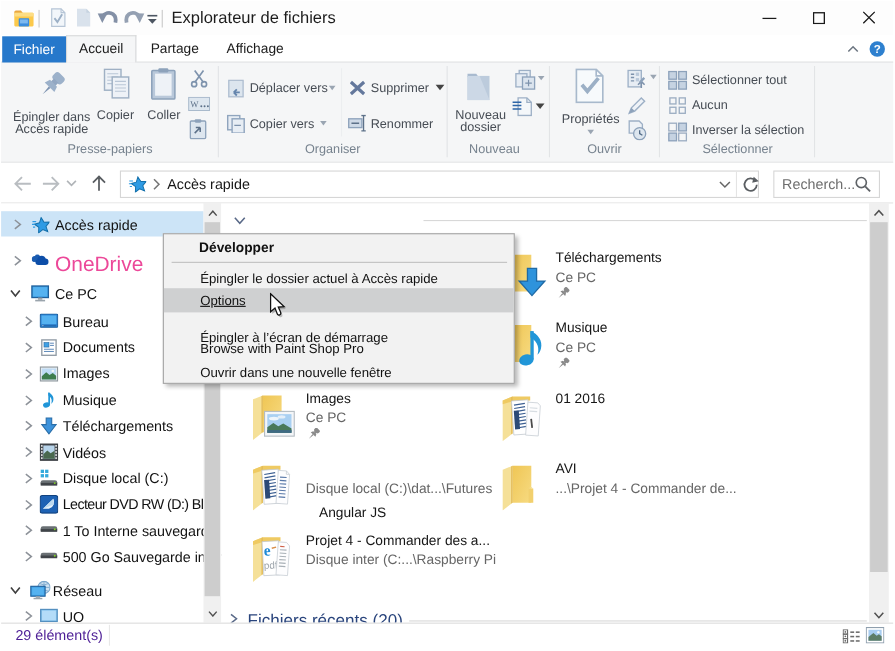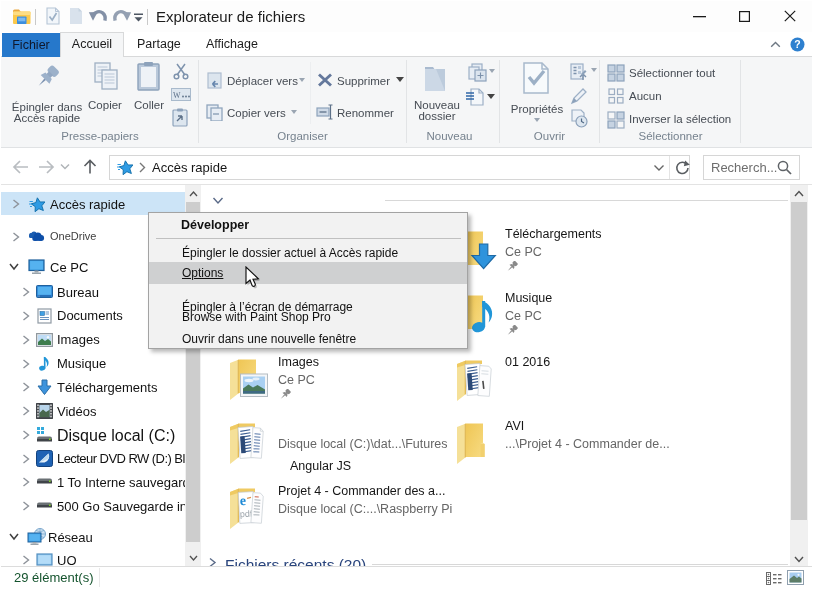--- a/index.html
+++ b/index.html
@@ -7,21 +7,21 @@
   #win{position:relative;width:814px;height:592px;background:#fff;overflow:hidden;}
   .abs{position:absolute;}
 
   
   #titlebar{left:1px;top:1px;width:811px;height:31px;background:#fdfdfd;}
   #titletext{left:156px;top:8px;font-size:15px;color:#1c1c1c;}
   .qsep{top:9px;width:1px;height:16px;background:#c9c9c9;}
 
   
   #tabrow{left:1px;top:32px;width:811px;height:25px;background:#fff;border-bottom:1px solid #d8d9da;box-sizing:border-box;}
-  #fichier{left:2px;top:33px;width:58px;height:24px;background:#2678cb;color:#0f172a;font-size:12.5px;text-align:center;line-height:24px;}
+  #fichier{left:2px;top:33px;width:58px;height:24px;background:#2678cb;color:#ffffff;font-size:12.5px;text-align:center;line-height:24px;}
   #accueil{left:60px;top:32px;width:64px;height:25px;background:#f5f6f7;border:1px solid #d8d9da;border-bottom:none;box-sizing:border-box;font-size:12.5px;text-align:center;line-height:23px;color:#1c1c1c;}
   .tabtxt{top:0;height:24px;line-height:24px;font-size:12.5px;color:#1c1c1c;}
 
   
   #ribbon{left:1px;top:57px;width:811px;height:90px;background:#f5f6f7;border-bottom:1px solid #e0e2e4;box-sizing:content-box;}
   .gsep{top:3px;width:1px;height:83px;background:#e2e4e6;}
   .glabel{top:73px;font-size:11.5px;color:#76828e;text-align:center;}
   .btxt{font-size:11.5px;color:#464c54;}
   .btxtc{font-size:11.5px;color:#464c54;text-align:center;line-height:11px;}
   .caret{width:0;height:0;border-left:3.5px solid transparent;border-right:3.5px solid transparent;border-top:4px solid #9aa5b2;}
@@ -339,21 +339,21 @@
     <path d="M2 8.8 a2.6 2.6 0 0 0 2.6 -2.4 L8 6.4 L8 8.8 Z"></path>
     <rect x="2.2" y="6.4" width="5" height="2.4" rx="1.2"></rect>
   </g>
   <g fill="#0d4ea8">
     <circle cx="10.8" cy="7.2" r="3.8"></circle>
         <circle cx="14.2" cy="9" r="2.9"></circle>
         <circle cx="7.8" cy="9.4" r="2.5"></circle>
     <rect x="7.8" y="9" width="6.5" height="2.9"></rect>
   </g>
 </svg>
-<div class="abs" style="left:50px;top:230px;font-size:11px;color:#404040;">OneDrive</div>
+<div class="abs" style="left:50px;top:230px;font-size:19px;color:#ec4899;">OneDrive</div>
 
 <svg class="abs" style="left:9px;top:262px" width="10" height="9" viewBox="0 0 10 9">
       <path d="M1 2 L5 7 L9 2" fill="none" stroke="#404040" stroke-width="1.5"></path>
     </svg>
 <svg class="abs" style="left:28px;top:259px" width="17" height="16" viewBox="0 0 17 16">
   <rect x="1" y="1" width="15" height="10.5" fill="#3fa0e4" stroke="#1f609c" stroke-width="1.2"></rect>
   <rect x="2.1" y="2.1" width="12.8" height="8.3" fill="#55b2f0"></rect>
   <rect x="6.5" y="11.5" width="4" height="2" fill="#9aa4ac"></rect>
   <rect x="4" y="13.5" width="9" height="1.5" fill="#9aa4ac"></rect>
 </svg>
@@ -432,21 +432,21 @@
   <g fill="#34aadc">
         <rect x="1" y="1" width="3" height="3"></rect>
         <rect x="5" y="1" width="3" height="3"></rect>
         <rect x="1" y="5" width="3" height="3"></rect>
         <rect x="5" y="5" width="3" height="3"></rect>
       </g>
   <path d="M1 12.5 Q1 10.5 3 10.5 L14 10.5 Q16 10.5 16 12.5 L16 14.5 L1 14.5 Z" fill="#6a7074"></path>
   <rect x="1" y="13" width="15" height="2.5" fill="#404449"></rect>
   <circle cx="13.8" cy="13.2" r="0.9" fill="#7ed321"></circle>
 </svg>
-<div class="abs" style="left:57px;top:427px;font-size:16px;color:#121212;">Disque local (C:)</div>
+<div class="abs" style="left:57px;top:427px;font-size:13px;color:#121212;">Disque local (C:)</div>
 <svg class="abs" style="left:22px;top:454px" width="8" height="10" viewBox="0 0 8 10">
       <path d="M1.5 1 L6.5 5 L1.5 9" fill="none" stroke="#8d9299" stroke-width="1.4"></path>
     </svg>
 <svg class="abs" style="left:36px;top:450px" width="17" height="17" viewBox="0 0 17 17">
   <rect x="0.5" y="0.5" width="16" height="16" rx="2" fill="#1e62b4" stroke="#12427e" stroke-width="1"></rect>
   <path d="M3 12.5 L12.5 3.5 Q13.8 5.8 12.8 8.6 Q11.8 11.6 8.5 12.5 Z" fill="#e8f2fa"></path>
   <path d="M3 12.5 L12.5 3.5 L12.8 8.6" fill="#bcd9ef"></path>
 </svg>
 <div class="abs" style="left:57px;top:451px;font-size:13px;color:#121212;letter-spacing:-0.55px;">Lecteur DVD RW (D:) Blu</div>
 <svg class="abs" style="left:22px;top:477px" width="8" height="10" viewBox="0 0 8 10">
@@ -622,21 +622,21 @@
   </g>
   <g transform="rotate(4 29 20)">
     <path d="M23 6 L30.5 6 L33.5 9 L33.5 36 L23 36 Z" fill="#fdfdfe" stroke="#c8ced4" stroke-width="0.7"></path>
     <g stroke="#a8b0b6" stroke-width="1">
           <path d="M25 13 h6 M25 16 h6 M25 19 h6 M25 22 h6 M25 25 h6 M25 28 h6"></path>
         </g>
     <path d="M25 10 h4" stroke="#cf6048" stroke-width="1"></path>
   </g>
 </svg>
 <div class="abs tile-title" style="left:278px;top:484px;">Projet 4 - Commander des a...</div>
-<div class="abs tile-sub" style="left:278px;top:502px;">Disque local (C:...\Raspberry Pi</div>
+<div class="abs tile-sub" style="left:278px;top:502px;">Disque inter (C:...\Raspberry Pi</div>
 
 <svg class="abs" style="left:208px;top:557px" width="9" height="11" viewBox="0 0 9 11">
       <path d="M2 1.5 L7 5.5 L2 9.5" fill="none" stroke="#5a6a88" stroke-width="1.4"></path>
     </svg>
 <div class="abs hdr" style="left:225px;top:556px;">Fichiers récents (20)</div>
 <div class="abs" style="left:372px;top:564px;width:416px;height:1px;background:#d8d8d8;"></div>
 
 <div class="abs sb-track" style="left:185px;top:185px;width:16px;height:381px;"></div>
 <svg class="abs" style="left:189px;top:191px" width="9" height="6" viewBox="0 0 9 6">
       <path d="M1 5 L4.5 1 L8 5" fill="none" stroke="#505050" stroke-width="1.3"></path>
@@ -664,21 +664,21 @@
 <div class="abs mi" style="top:284px;left:149px;margin-top:12px;">Épingler à l’écran de démarrage</div>
 <div class="abs mi" style="top:306px;left:149px;">Browse with Paint Shop Pro</div>
 <div class="abs mi" style="top:328px;left:149px;">Ouvrir dans une nouvelle fenêtre</div>
 
 <svg class="abs" style="left:245px;top:266px" width="19" height="25" viewBox="0 0 19 25">
   <path d="M2.5 3 L2.5 19.5 L6.5 16 L8.5 21.2 C8.9 22.3 9.9 22.6 10.8 22.2 C11.7 21.8 12 20.8 11.6 19.8 L9.5 15.2 L14.9 14.8 Z" fill="rgba(90,90,90,0.35)"></path>
   <path d="M1 1 L1 17.5 L5 14 L7 19.2 C7.4 20.3 8.4 20.6 9.3 20.2 C10.2 19.8 10.5 18.8 10.1 17.8 L8 13.2 L13.4 12.8 Z" fill="#fff" stroke="#111" stroke-width="1.15"></path>
 </svg>
 
 <div class="abs" id="status"></div>
-<div class="abs" style="left:14px;top:570px;font-size:13px;color:#14532d;">29 élément(s)</div>
+<div class="abs" style="left:14px;top:570px;font-size:13px;color:#4c1d95;">29 élément(s)</div>
 <div class="abs" style="left:99px;top:568px;width:1px;height:19px;background:#e8e8e8;"></div>
 <svg class="abs" style="left:766px;top:572px" width="16" height="13" viewBox="0 0 16 13">
   <g fill="none" stroke="#6a6a6a" stroke-width="1">
     <rect x="0.5" y="0.5" width="4" height="4"></rect>
         <rect x="0.5" y="8.5" width="4" height="4"></rect>
   </g>
   <rect x="0.5" y="4.5" width="4" height="4" fill="none" stroke="#6a6a6a" stroke-width="1"></rect>
   <g fill="#6a6a6a">
     <circle cx="2.5" cy="2.5" r="0.8"></circle>
         <circle cx="2.5" cy="6.5" r="0.8"></circle>

